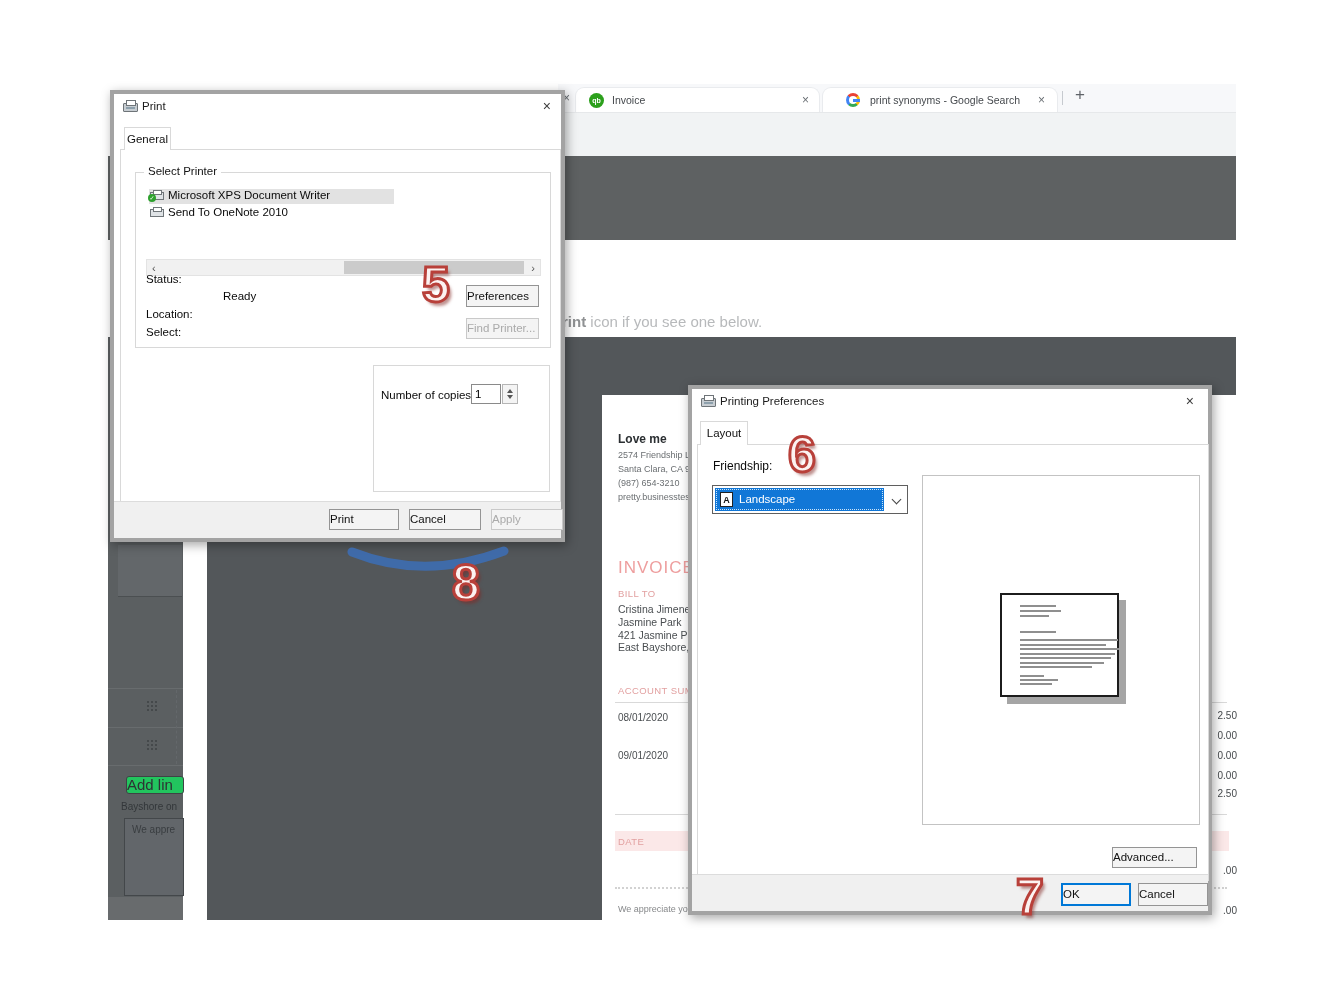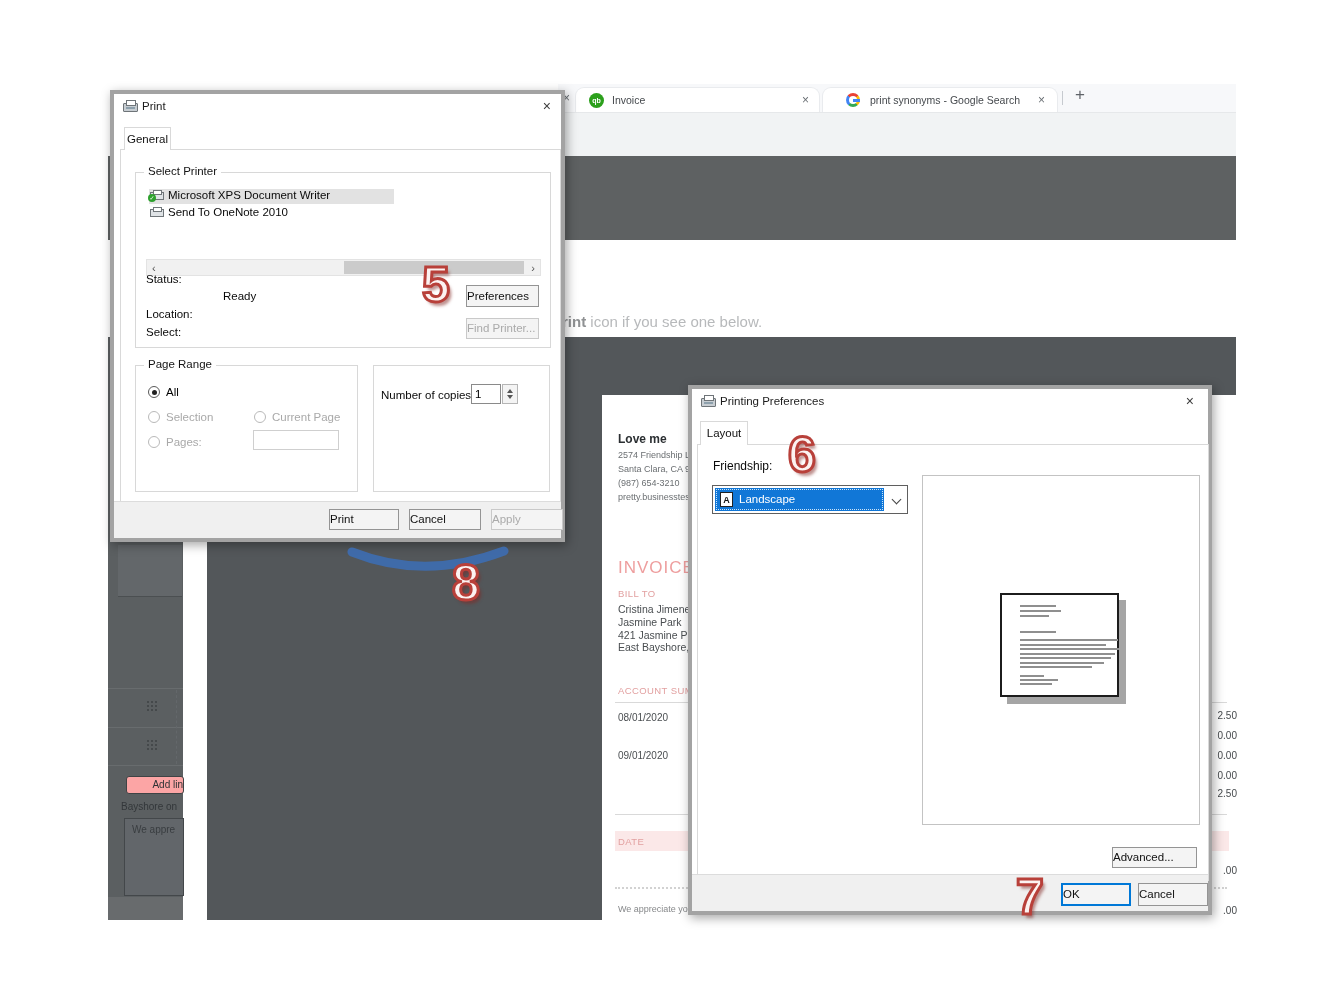--- a/index.html
+++ b/index.html
@@ -28,21 +28,21 @@
 
   
   .ovl-main{left:207px;top:337px;width:1029px;height:583px;background:#53575a}
   .ovl-left{left:108px;top:337px;width:75px;height:583px;background:#5b5f61}
   .ovl-left-strip{left:108px;top:897px;width:75px;height:23px;background:#686b6d}
   .gap-white{left:183px;top:337px;width:24px;height:583px;background:#fff}
   .qb-box{left:118px;top:545px;width:64px;height:52px;background:#63676a;border-bottom:1px solid #4b4f51}
   .qb-line{left:108px;width:75px;height:1px;background:#686c6e}
   .qb-vdots{left:176px;top:690px;width:1px;height:74px;border-left:1px dashed #63676a}
   .drag{width:12px;height:11px;background-image:radial-gradient(circle,#45494b 1.2px,transparent 1.5px);background-size:4px 4px}
-  .addlines{left:126px;top:776px;width:58px;height:18px;background:#fca5a5;border:1px solid #3f4345;border-radius:3px;color:#2e3234;font-size:10px;text-align:right;line-height:16px}
+  .addlines{left:126px;top:776px;width:58px;height:18px;background:#22c55e;border:1px solid #3f4345;border-radius:3px;color:#2e3234;font-size:15px;text-align:left;line-height:16px}
   .msg-label{left:121px;top:801px;font-size:10px;color:#33373a;white-space:nowrap}
   .msg-area{left:124px;top:818px;width:60px;height:78px;background:#62666a;border:1px solid #43474a}
   .msg-area span{position:absolute;left:7px;top:5px;font-size:10px;color:#393d40;white-space:nowrap}
 
   
   .invoice{left:602px;top:395px;width:638px;height:525px;background:#fff}
   .inv-company{left:16px;top:37px;font-size:12px;font-weight:bold;color:#2b2f32}
   .inv-addr{left:16px;font-size:9px;color:#6b6f72;white-space:nowrap}
   .inv-title{left:16px;top:163px;font-size:17px;color:#ee9e9e;letter-spacing:1px}
   .inv-pinklabel{font-size:9.5px;color:#e2a0a0;letter-spacing:.4px;white-space:nowrap}
@@ -246,32 +246,20 @@
           <span class="sb-thumb" style="left:197px;width:180px"></span>
         </div>
         <span class="statlbl" style="left:10px;top:100px">Status:</span>
         <span class="statlbl" style="left:87px;top:117px">Ready</span>
         <span class="statlbl" style="left:10px;top:135px">Location:</span>
         <span class="statlbl" style="left:10px;top:153px">Select:</span>
         <div class="btn" style="left:330px;top:112px;width:73px;height:22px;line-height:20px">Preferences</div>
         <div class="btn disabled" style="left:330px;top:145px;width:73px;height:21px;line-height:19px">Find Printer...</div>
       </div>
 
-      <div class="grp" style="left:14px;top:215px;width:223px;height:127px">
-        <span class="grp-legend">Page Range</span>
-        <span class="radio sel" style="left:12px;top:20px"></span>
-        <span class="rlabel" style="left:30px;top:20px">All</span>
-        <span class="radio dis" style="left:12px;top:45px"></span>
-        <span class="rlabel dis" style="left:30px;top:45px">Selection</span>
-        <span class="radio dis" style="left:118px;top:45px"></span>
-        <span class="rlabel dis" style="left:136px;top:45px">Current Page</span>
-        <span class="radio dis" style="left:12px;top:70px"></span>
-        <span class="rlabel dis" style="left:30px;top:70px">Pages:</span>
-        <input class="tinput dis" style="left: 117px; top: 64px; width: 86px; height: 20px;">
-      </div>
 
       <div class="grp" style="left:252px;top:215px;width:177px;height:127px">
         <span class="statlbl" style="left:7px;top:23px">Number of copies:</span>
         <input class="tinput" style="left: 97px; top: 18px; width: 30px; height: 20px;" value="1">
         <span class="spin" style="left:128px;top:18px;height:20px">
             <i class="up"></i>
             <i class="dn"></i>
           </span>
       </div>
     </div>

